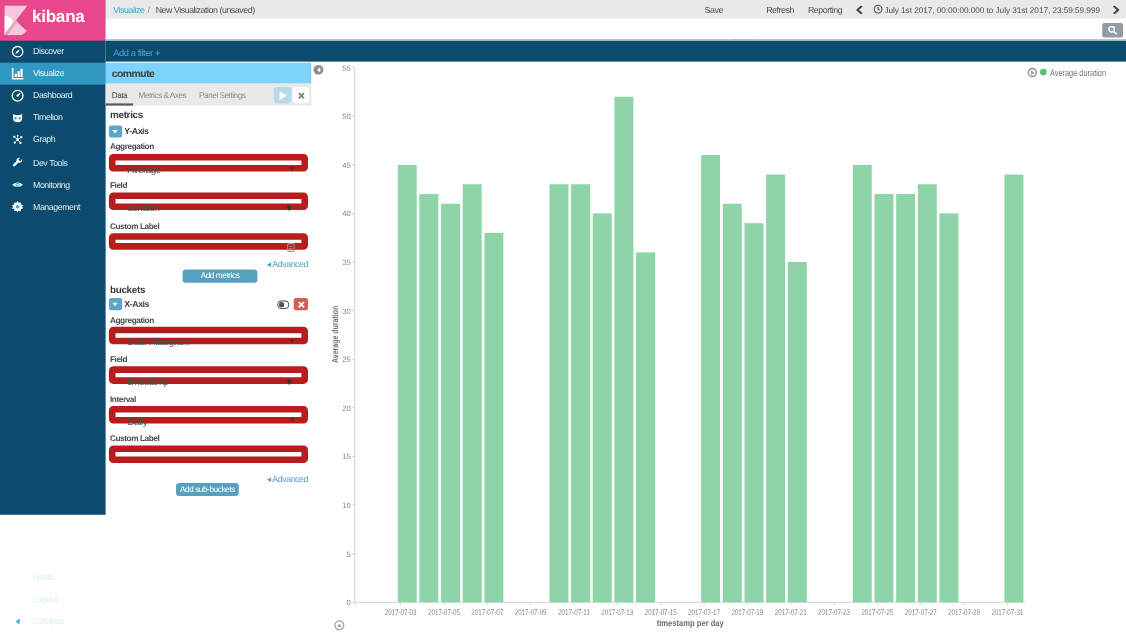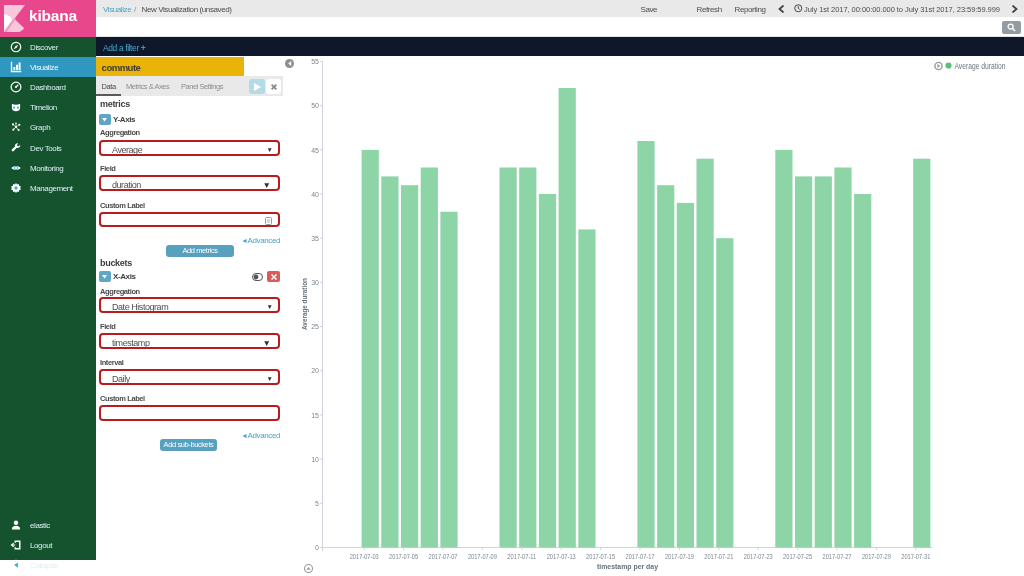--- a/index.html
+++ b/index.html
@@ -1,47 +1,47 @@
 <!DOCTYPE html>
 <html><head>
 <meta charset="utf-8">
 <style>
 * { margin:0; padding:0; box-sizing:border-box; }
 html,body { width:1024px; height:576px; overflow:hidden; font-family:"Liberation Sans",sans-serif; background:#fff; }
 #page { position:relative; width:1024px; height:576px; }
 
-#sidebar { position:absolute; left:0; top:0; width:96px; height:560px; background:#14532d;padding-left:48px; }
+#sidebar { position:absolute; left:0; top:0; width:96px; height:468px; background:#0c4a6e;padding-left:48px; }
 #logo { position:absolute; left:0; top:0; width:96px; height:37px; background:#e8488b; }
 .navitem { position:absolute; left:0; width:96px; height:20px; color:#dcf0f7; font-size:8px; letter-spacing:-0.4px; }
 .navitem .lbl { position:absolute; left:30px; top:50%; transform:translateY(-50%); }
 .navitem .ico { position:absolute; left:10px; top:50%; transform:translateY(-50%); width:12px; height:12px; }
 .navitem.sel { background:#2f97c0; color:#f0f9fc; }
 
 #crumbbar { position:absolute; left:96px; top:0; width:928px; height:16.5px; background:#e9e9e9; }
 #searchrow { position:absolute; left:96px; top:16.5px; width:928px; height:19px; background:#fff; }
-#filterrow { position:absolute; left:96px; top:35.5px; width:928px; height:20.5px; background:#0f172a; border-top:1px solid #e2e4e4; }
+#filterrow { position:absolute; left:96px; top:35.5px; width:928px; height:20.5px; background:#0c4a6e; border-top:1px solid #e2e4e4; }
 .crumbtxt { position:absolute; top:4.5px; font-size:8px; letter-spacing:-0.4px; color:#4d4d4d; }
 .bluelink { color:#46a6c9; }
 #searchbox { position:absolute; left:7px; top:3.4px; width:894px; height:14.5px; border:1px solid #d9d9d9; border-radius:3px; background:#fff; }
 #searchbox .ph { position:absolute; left:8px; top:2.5px; font-size:8.5px; letter-spacing:-0.35px; color:#9aa5ad; }
 #searchbox .lucene { position:absolute; right:9px; top:2.5px; font-size:8px; letter-spacing:-0.4px; color:#54aede; }
 #searchbtn { position:absolute; left:906px; top:4px; width:19px; height:13.5px; background:#949ca3; border-radius:2px; }
 
 #panel { position:absolute; left:96px; top:53px; width:187px; height:523px; }
-#vishead { position:absolute; left:0; top:4px; width:148px; height:19px; background:#eab308; }
+#vishead { position:absolute; left:0; top:4px; width:187px; height:19px; background:#7dd3fc; }
 #vishead span { position:absolute; left:5.6px; top:4.5px; font-size:9.5px; font-weight:bold; letter-spacing:-0.5px; color:#3a3a3a; }
 #tabs { position:absolute; left:0; top:23px; width:187px; height:20px; background:#e9e9e9; font-size:7.5px; letter-spacing:-0.45px; color:#8d8d8d; }
 .tab { position:absolute; top:6px; }
 #tab1 { left:5.6px; color:#4a4a4a; }
 #underline { position:absolute; left:0; top:18px; width:25px; height:2px; background:#58595b; }
 #playbtn { position:absolute; left:152.5px; top:3px; width:16px; height:15px; background:#b3dbe8; border-radius:3px; }
 #xbtnwrap { position:absolute; left:170px; top:3px; width:15px; height:15px; background:#fff; border-radius:3px; }
 .seclabel { font-size:9px; font-weight:bold; letter-spacing:-0.3px; color:#3c3c3c; position:absolute; left:4px; }
 .fldlabel { font-size:7.5px; font-weight:bold; letter-spacing:-0.4px; color:#4a4a4a; position:absolute; left:4px; }
-.selbox { position:absolute; left:3px; width:181px; height:15.5px; border:2px solid #b91c1c; border-radius:4px; background:#fff; }
+.selbox { position:absolute; left:3px; width:181px; height:15.5px; border:6px solid #b91c1c; border-radius:4px; background:#fff; }
 .selbox .val { position:absolute; left:11px; top:3px; font-size:9px; letter-spacing:-0.45px; color:#4e4e4e; }
 .selbox .car { position:absolute; right:5px; top:4px; font-size:6.5px; color:#333; }
 .selbox .car2 { position:absolute; right:7px; top:3px; font-size:8.5px; color:#333; }
 .aggbtn { position:absolute; left:3px; width:11.5px; height:10.5px; background:#5fa5c5; border-radius:2px; }
 .axname { position:absolute; left:17px; font-size:8px; font-weight:bold; letter-spacing:-0.4px; color:#3e3e3e; }
 .advlink { position:absolute; font-size:8px; letter-spacing:-0.4px; color:#4aa3c9; right:3px; }
 .addbtn { position:absolute; background:#57a0be; color:#fff; font-size:7.5px; letter-spacing:-0.4px; border-radius:3px; text-align:center; }
 
 #chart { position:absolute; left:283px; top:53px; width:741px; height:523px; }
 </style>

